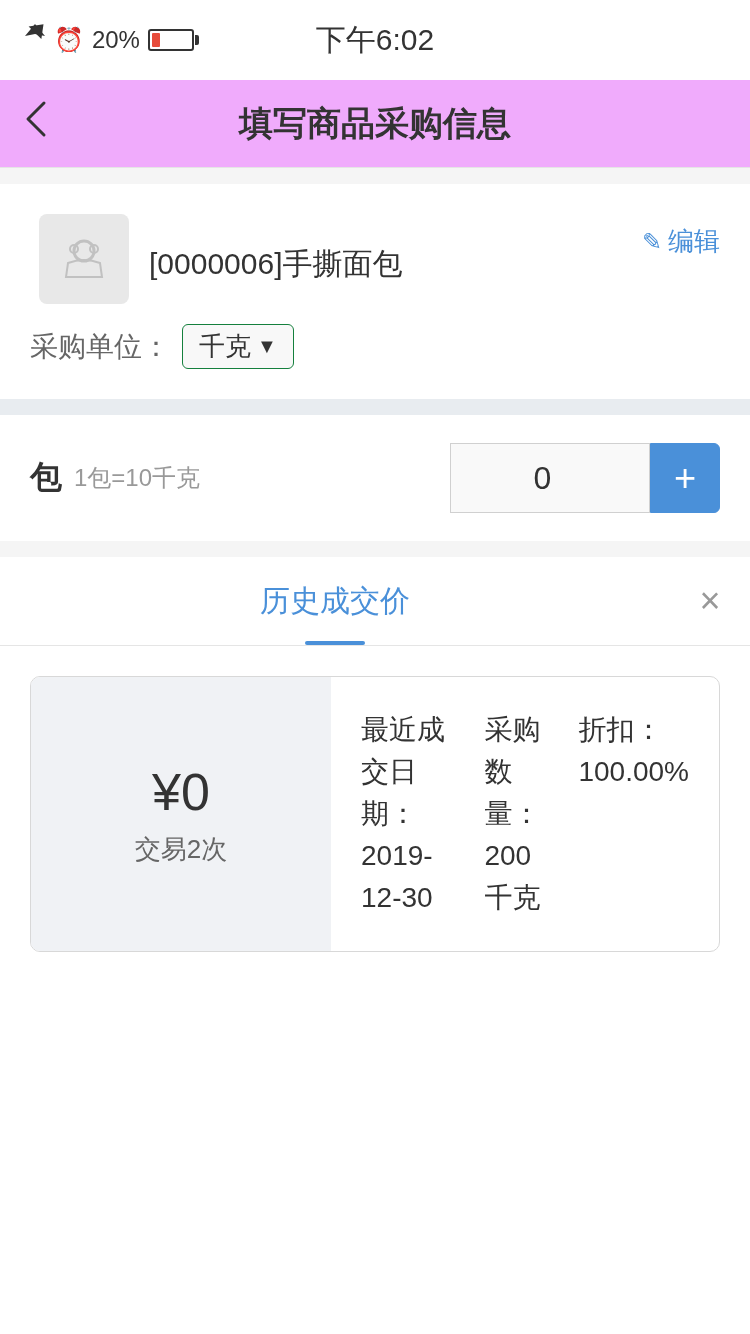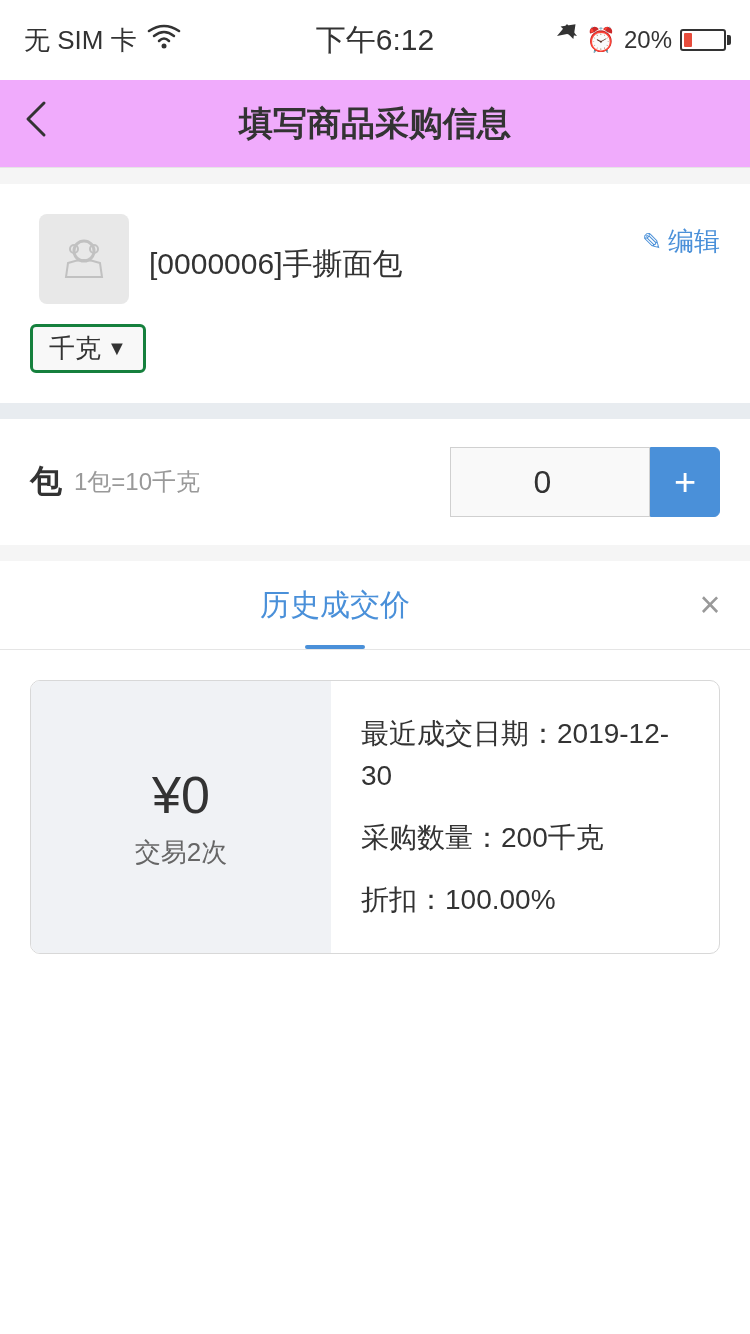--- a/index.html
+++ b/index.html
@@ -154,21 +154,21 @@
       margin-top: 8px;
     }
     .unit-row {
       display: flex;
       align-items: center;
       gap: 12px;
       font-size: 28px;
       color: #666;
     }
     .unit-select {
-      border: 3px solid #15803d;
+      border: 1px solid #15803d;
       border-radius: 6px;
       padding: 4px 16px;
       font-size: 26px;
       color: #333;
       background: #f8f8f8;
       display: flex;
       align-items: center;
       gap: 6px;
       cursor: pointer;
     }
@@ -326,54 +326,42 @@
     }
     .history-count {
       font-size: 26px;
       color: #666;
       margin-top: 10px;
     }
     .history-right {
       flex: 1;
       padding: 32px 30px;
       display: flex;
-      flex-direction: column;
+      flex-direction: row;
       gap: 20px;
     }
     .history-detail-row {
       font-size: 28px;
       color: #333;
       line-height: 1.5;
     }
 
     
     .bottom-space {
       background: #fff;
       flex: 1;
       min-height: 600px;
     }
   </style>
 </head>
 <body>
 
 <div class="status-bar">
-  <div class="status-left">
-    <span>无 SIM 卡</span>
-    <span>
-      <svg width="34" height="26" viewBox="0 0 34 26" fill="none">
-        <path d="M17 22 L17 22" stroke="#333" stroke-width="3" stroke-linecap="round"></path>
-        <path d="M12 17 Q17 12 22 17" stroke="#333" stroke-width="2.5" fill="none" stroke-linecap="round"></path>
-        <path d="M7 12 Q17 4 27 12" stroke="#333" stroke-width="2.5" fill="none" stroke-linecap="round"></path>
-        <path d="M2 7 Q17 -3 32 7" stroke="#333" stroke-width="2.5" fill="none" stroke-linecap="round"></path>
-        <circle cx="17" cy="22" r="2.5" fill="#333"></circle>
-      </svg>
-    </span>
-  </div>
   <div class="status-center">
-    <span>下午6:12</span>
+    <span>下午6:02</span>
   </div>
   <div class="status-right">
     <span>
       <svg width="22" height="28" viewBox="0 0 22 28" fill="none">
         <path d="M11 2 L20 14 L2 14 Z" fill="#333" transform="rotate(45 11 14) translate(-3, -3)"></path>
         <path d="M4 4 L18 18 M18 4 L4 18" stroke="none"></path>
         <path d="M11 1 L21 13 L11 11 L1 13 Z" fill="#333"></path>
       </svg>
     </span>
     <span style="font-size:24px;">⏰</span>
@@ -406,20 +394,21 @@
       </div>
       <span class="product-name">[0000006]手撕面包</span>
     </div>
     <div class="edit-btn">
       <span class="edit-icon">✎</span>
       <span>编辑</span>
     </div>
   </div>
   <div class="product-footer">
     <div class="unit-row">
+      <span>采购单位：</span>
       <div class="unit-select">
         <span>千克</span>
         <span style="font-size:20px;">▼</span>
       </div>
     </div>
   </div>
 </div>
 
 <div class="divider-thick"></div>
 

